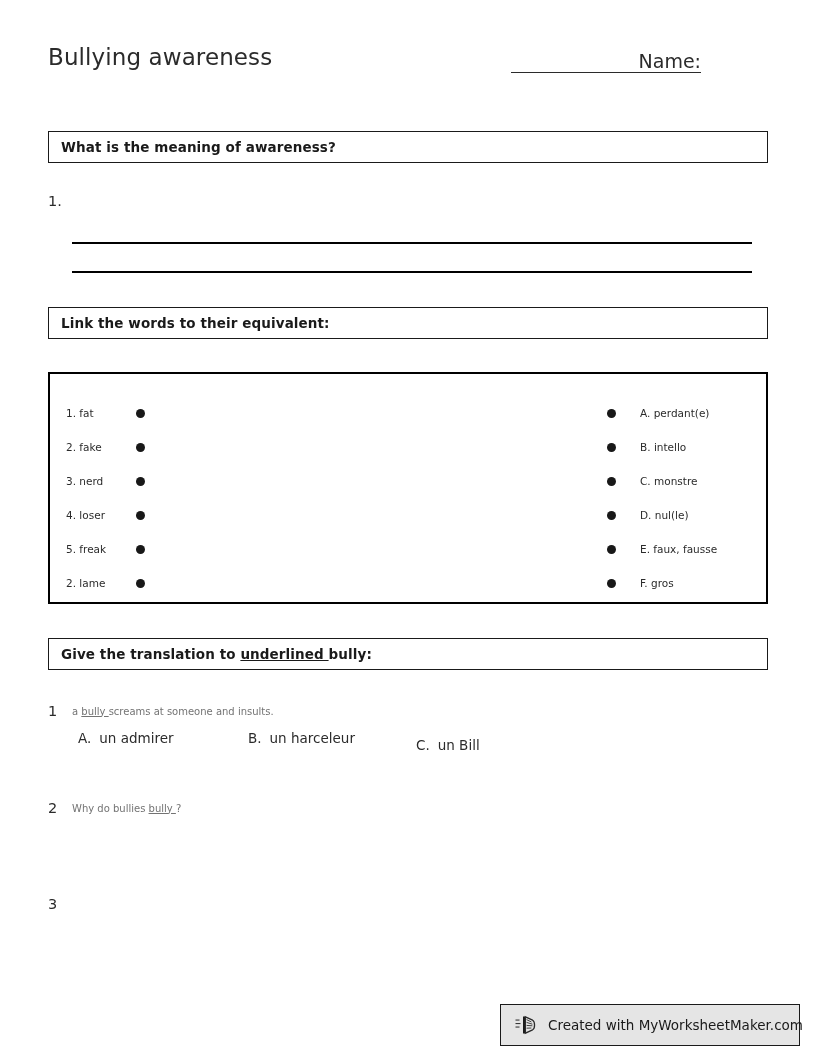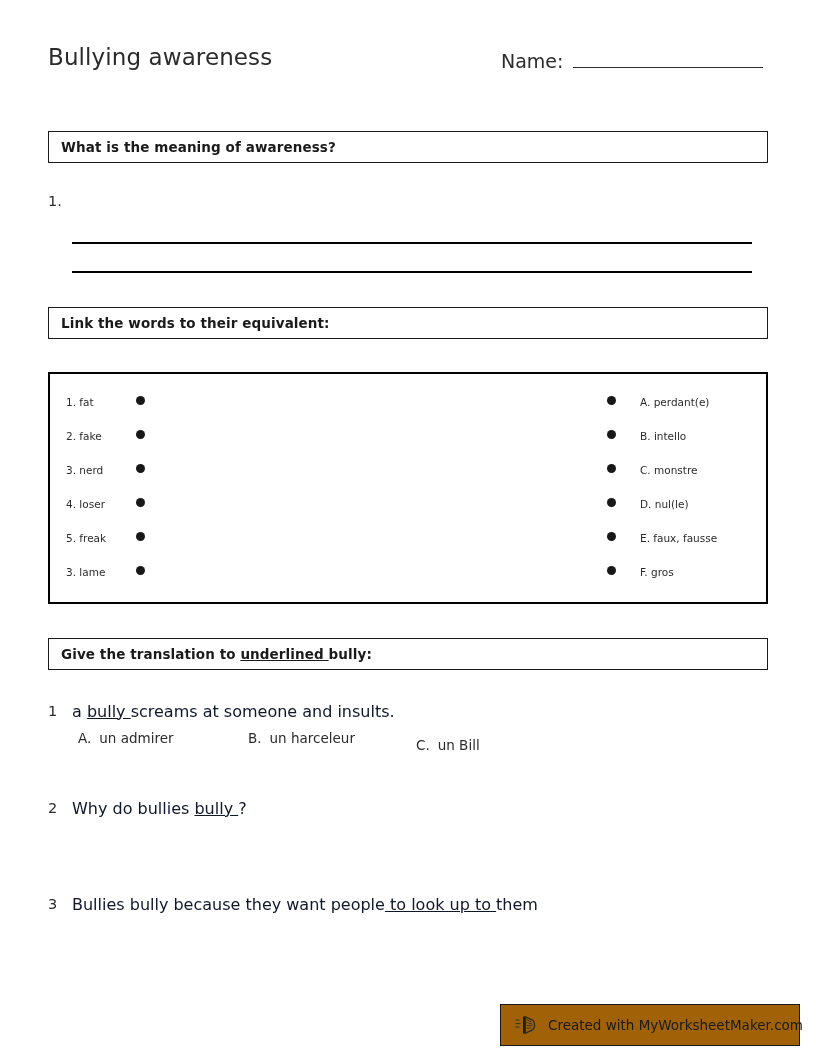--- a/index.html
+++ b/index.html
@@ -30,20 +30,21 @@
     font-weight: 400;
     color: #2b2b2b;
     letter-spacing: 0.1px;
     white-space: nowrap;
   }
   .name-wrap {
     position: absolute;
     left: 453px; top: 6px;
     display: flex;
     align-items: flex-end;
+    flex-direction: column;
   }
   .name-label {
     font-size: 19px;
     font-weight: 400;
     color: #2b2b2b;
     white-space: nowrap;
   }
   .name-line {
     width: 190px;
     height: 0;
@@ -105,21 +106,21 @@
   .match-col {
     position: absolute;
     top: 22px;
   }
   .match-col.left  { left: 16px; }
   .match-col.right { right: 16px; }
 
   .match-row {
     height: 34px;
     display: flex;
-    align-items: flex-start;
+    align-items: center;
   }
   .match-row.left-row  { justify-content: flex-start; }
   .match-row.right-row { justify-content: flex-start; }
 
   .match-label {
     font-size: 10.5px;
     color: #2b2b2b;
     white-space: nowrap;
   }
   .match-label.l { width: 58px; }
@@ -142,22 +143,22 @@
     display: flex;
     align-items: center;
   }
   .mcq-num {
     width: 24px;
     font-size: 14.5px;
     color: #2b2b2b;
     flex: 0 0 auto;
   }
   .mcq-text {
-    font-size: 16px;
-    color: #0f172a;
+    font-size: 10px;
+    color: #737373;
     white-space: nowrap;
   }
   .mcq-text .u { text-decoration: underline; }
 
   .mcq-opts { position: relative; height: 40px; }
   .opt {
     position: absolute;
     font-size: 13.5px;
     color: #2b2b2b;
     white-space: nowrap;
@@ -171,21 +172,21 @@
   #mcq2 { top: 797px; }
   #mcq3 { top: 893px; }
 
   
   .footer-badge {
     position: absolute;
     left: 500px; top: 1004px;
     width: 300px;
     height: 42px;
     border: 1.3px solid #1a1a1a;
-    background: #a16207;
+    background: #e5e5e5;
     display: flex;
     align-items: center;
     padding-left: 14px;
   }
   .footer-logo {
     width: 24px; height: 24px;
     flex: 0 0 auto;
     margin-right: 9px;
   }
   .footer-text {
@@ -236,21 +237,21 @@
       </div>
       <div class="match-row left-row">
         <span class="match-label l">4. loser</span>
         <span class="dot"></span>
       </div>
       <div class="match-row left-row">
         <span class="match-label l">5. freak</span>
         <span class="dot"></span>
       </div>
       <div class="match-row left-row">
-        <span class="match-label l">3. lame</span>
+        <span class="match-label l">2. lame</span>
         <span class="dot"></span>
       </div>
     </div>
 
     <div class="match-col right">
       <div class="match-row right-row">
         <span class="dot"></span>
         <span class="match-label r">A. perdant(e)</span>
       </div>
       <div class="match-row right-row">
@@ -296,21 +297,20 @@
   <div class="mcq" id="mcq2">
     <div class="mcq-q">
       <span class="mcq-num">2</span>
       <span class="mcq-text"><span>Why do bullies </span><span class="u">bully </span><span>?</span></span>
     </div>
   </div>
 
   <div class="mcq" id="mcq3">
     <div class="mcq-q">
       <span class="mcq-num">3</span>
-      <span class="mcq-text"><span>Bullies bully because they want people</span><span class="u"> to look up to </span><span>them</span></span>
     </div>
   </div>
 
   <div class="footer-badge">
     <svg class="footer-logo" viewBox="0 0 24 24">
       <g fill="#3a3a3a">
         <rect x="0.5" y="6.5" width="4" height="1.1"></rect>
         <rect x="0.5" y="10.0" width="5" height="1.1"></rect>
         <rect x="0.5" y="13.5" width="4" height="1.1"></rect>
       </g>

